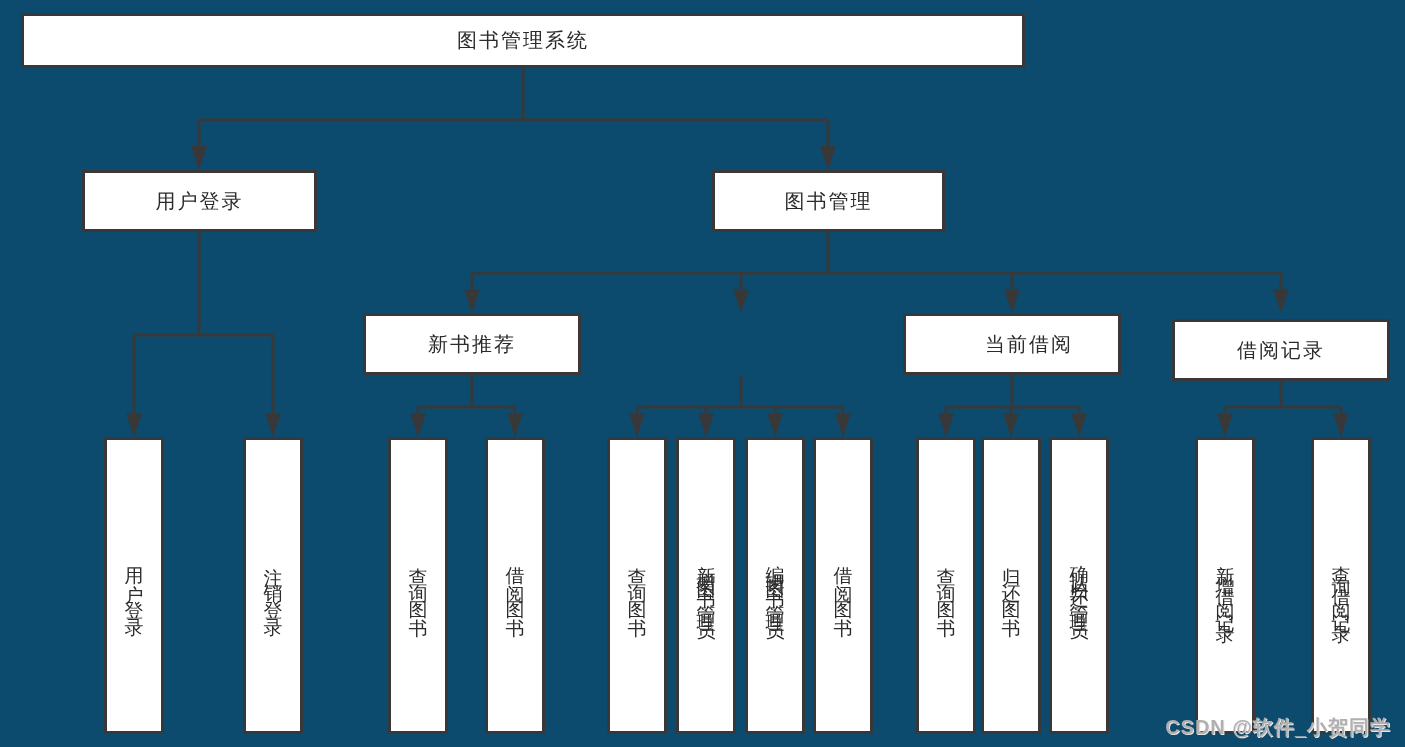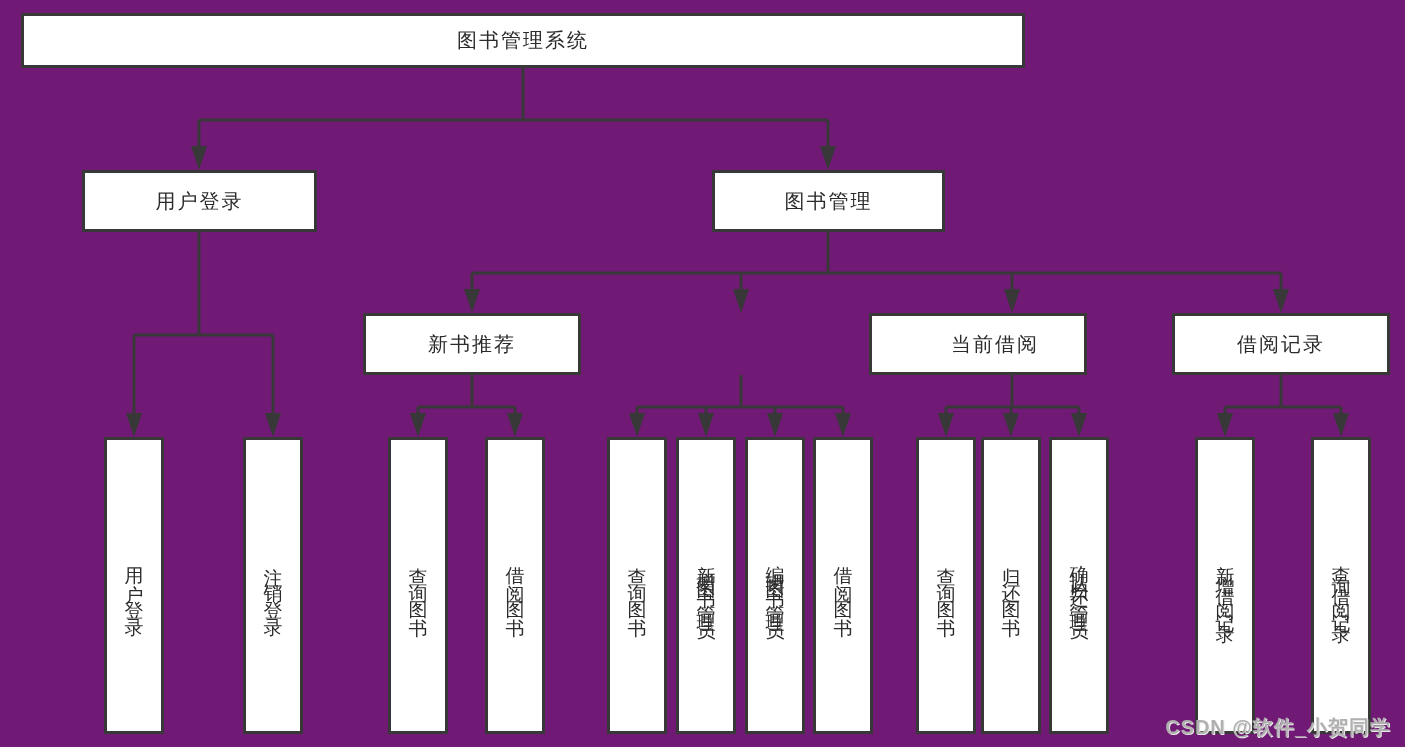--- a/index.html
+++ b/index.html
@@ -1,20 +1,20 @@
 <!DOCTYPE html>
 <html><head>
 <meta charset="utf-8">
 <style>
   html,body{margin:0;padding:0;background:#ffffff;}
   body{font-family:"Liberation Sans", sans-serif;}
   .canvas{
     position:relative;
     width:1405px;height:747px;
-    background:#701a75;
+    background:#0c4a6e;
     overflow:hidden;
   }
   .connectors{position:absolute;left:0;top:0;}
   .node{
     position:absolute;
     box-sizing:border-box;
     border:3px solid #383838;
     background:#ffffff;
     color:#2b2b2b;
     display:flex;
@@ -24,21 +24,21 @@
     letter-spacing:2px;
     white-space:nowrap;
   }
   
   .n-root{left:21px;top:13px;width:1004px;height:55px;}
   
   .n-l2a{left:82px;top:170px;width:235px;height:62px;}
   .n-l2b{left:712px;top:170px;width:233px;height:62px;}
   
   .n-l3{top:313px;width:218px;height:62px;}
-  .n-l3a{left:363px;} .n-l3b{left:632px;} .n-l3c{left:869px;padding-left:34px;} .n-l3d{left:1172px;}
+  .n-l3a{left:363px;} .n-l3b{left:632px;} .n-l3c{left:903px;padding-left:34px;} .n-l3d{left:1172px;margin-top:6px;}
   
   .tall{
     top:437px;width:60px;height:297px;
     writing-mode:vertical-rl;
     font-size:19px;
     letter-spacing:10px;
   }
   .ls4{letter-spacing:17px;}
   .ls6{letter-spacing:12px;}
   .ls9{letter-spacing:8px;}

